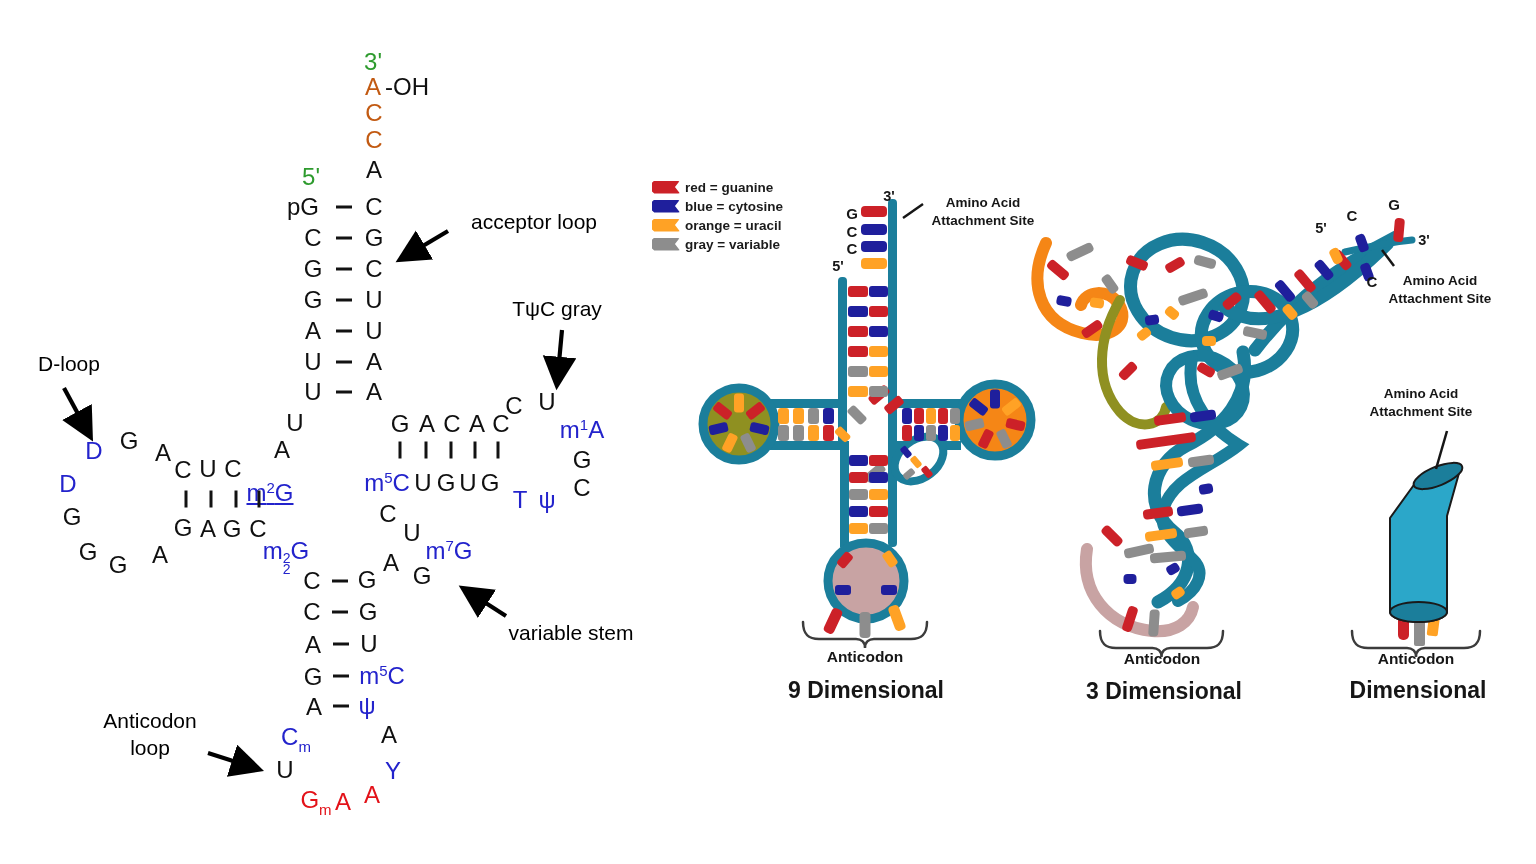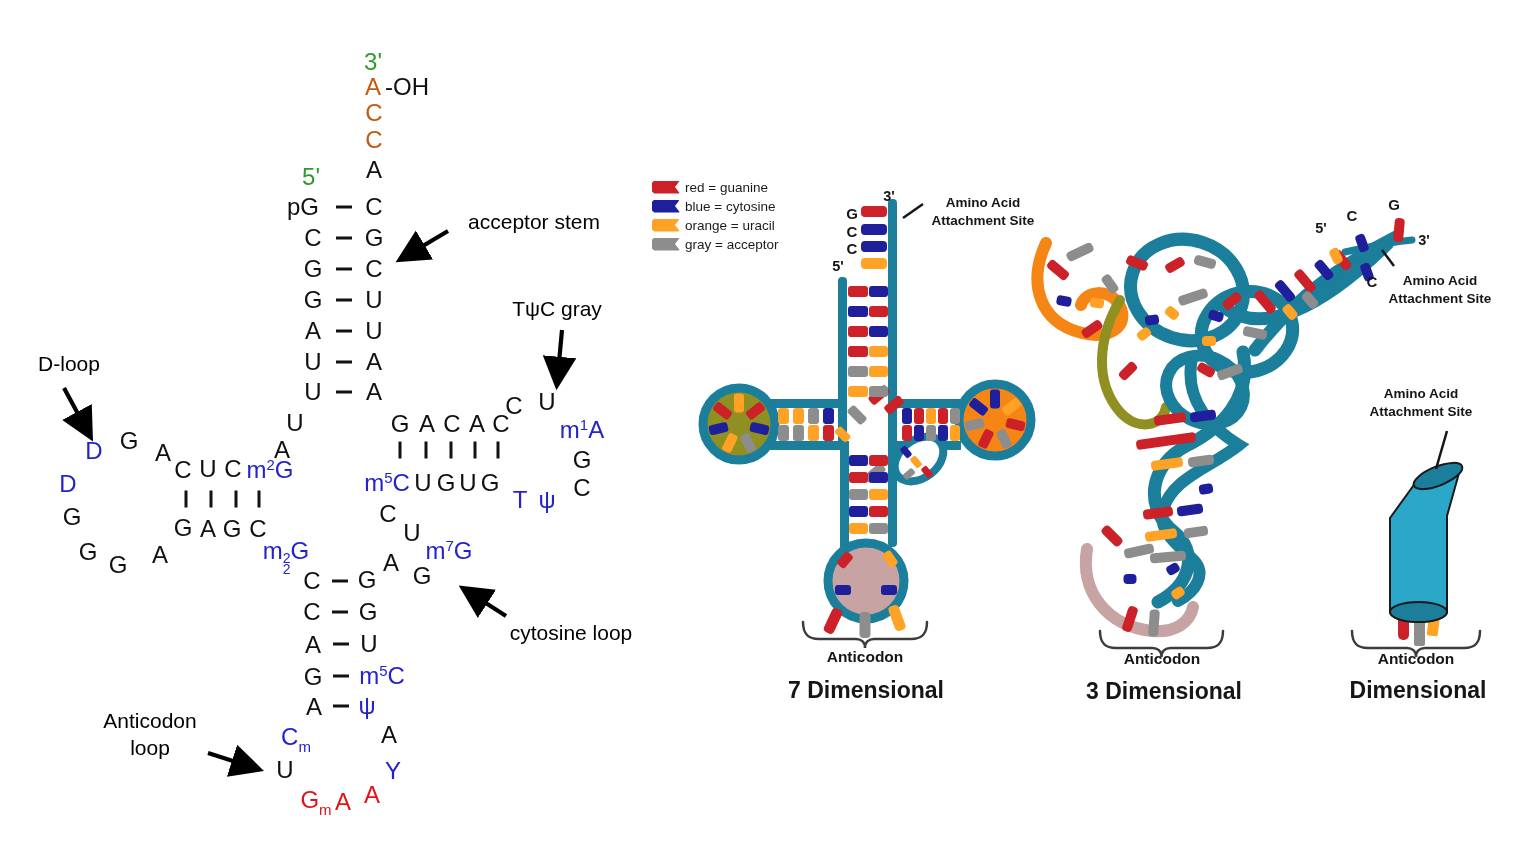--- a/index.html
+++ b/index.html
@@ -21,21 +21,21 @@
   .prime{font-weight:700;font-size:14.5px;}
   .attach{font-weight:700;font-size:13.5px;line-height:1.32;text-align:center;white-space:nowrap;}
   .anticodon{font-weight:700;font-size:15.5px;}
   .panel-title{font-weight:700;font-size:23px;}
   .watermark{position:absolute;transform:translateY(-50%);font-size:19px;z-index:2;
              color:var(--watermark,#c9c9c9);letter-spacing:.4px;}
   .legend{position:absolute;left:652px;top:180px;z-index:2;}
   .legend-row{display:flex;align-items:center;height:14px;margin-bottom:5px;}
   .swatch{width:28px;height:13px;margin-right:5px;border-radius:2px;
           clip-path:polygon(0 15%,8% 0,100% 0,82% 50%,100% 100%,8% 100%,0 85%);}
-  .legend-text{font-weight:400;font-size:13.5px;color:#1b1b1b;}
+  .legend-text{font-weight:700;font-size:13.5px;color:#1b1b1b;}
   .arrow{stroke:#000;stroke-width:4.2;}
   .ptr{stroke:#161616;stroke-width:2.5;}
   .rib{fill:none;stroke-linecap:round;}
   .teal-rib{stroke:var(--teal);stroke-width:13;}
   .teal-rib2{stroke:var(--teal);stroke-width:12;}
   .teal-thin{stroke:var(--teal);stroke-width:7;}
   .orange-rib{stroke:var(--loop_orange);stroke-width:12;}
   .olive-rib{stroke:var(--olive);stroke-width:10;}
   .mauve-rib{stroke:var(--mauve);stroke-width:12;}
   .teal{fill:var(--teal);}
@@ -266,21 +266,21 @@
       <span class="nt" style="left: 163px; top: 453px; color: var(--base_black);"><span>A</span></span>
       <span class="nt" style="left: 94px; top: 451px; color: var(--modified_blue);"><span>D</span></span>
       <span class="nt" style="left: 68px; top: 484px; color: var(--modified_blue);"><span>D</span></span>
       <span class="nt" style="left: 72px; top: 517px; color: var(--base_black);"><span>G</span></span>
       <span class="nt" style="left: 88px; top: 552px; color: var(--base_black);"><span>G</span></span>
       <span class="nt" style="left: 118px; top: 565px; color: var(--base_black);"><span>G</span></span>
       <span class="nt" style="left: 160px; top: 555px; color: var(--base_black);"><span>A</span></span>
       <span class="nt" style="left: 183px; top: 470px; color: var(--base_black);"><span>C</span></span>
       <span class="nt" style="left: 208px; top: 469px; color: var(--base_black);"><span>U</span></span>
       <span class="nt" style="left: 233px; top: 469px; color: var(--base_black);"><span>C</span></span>
-      <span class="nt" style="left: 270px; top: 470px; color: var(--modified_blue);"><span>m</span><span class="sup">2</span><span>G</span></span>
+      <span class="nt" style="left: 270px; top: 493px; color: var(--modified_blue); text-decoration: underline;"><span>m</span><span class="sup">2</span><span>G</span></span>
       <span class="nt" style="left: 183px; top: 528px; color: var(--base_black);"><span>G</span></span>
       <span class="nt" style="left: 208px; top: 529px; color: var(--base_black);"><span>A</span></span>
       <span class="nt" style="left: 232px; top: 529px; color: var(--base_black);"><span>G</span></span>
       <span class="nt" style="left: 258px; top: 529px; color: var(--base_black);"><span>C</span></span>
       <span class="nt" style="left: 286px; top: 557px; color: var(--modified_blue);"><span>m</span><span class="stk">
           <span>2</span>
           <span>2</span>
         </span><span>G</span></span>
       <span class="nt" style="left: 400px; top: 424px; color: var(--base_black);"><span>G</span></span>
       <span class="nt" style="left: 427px; top: 424px; color: var(--base_black);"><span>A</span></span>
@@ -336,57 +336,57 @@
       <span class="bond bv" style="left: 186px; top: 499px;"></span>
       <span class="bond bv" style="left: 211px; top: 499px;"></span>
       <span class="bond bv" style="left: 236px; top: 499px;"></span>
       <span class="bond bv" style="left: 259px; top: 499px;"></span>
       <span class="bond bv" style="left: 400px; top: 450px;"></span>
       <span class="bond bv" style="left: 426px; top: 450px;"></span>
       <span class="bond bv" style="left: 451px; top: 450px;"></span>
       <span class="bond bv" style="left: 475px; top: 450px;"></span>
       <span class="bond bv" style="left: 498px; top: 450px;"></span>
       <div class="region-label" style="left: 69px; top: 364px;">D-loop</div>
-      <div class="region-label" style="left: 534px; top: 222px;">acceptor stem</div>
+      <div class="region-label" style="left: 534px; top: 222px;">acceptor loop</div>
       <div class="region-label" style="left: 557px; top: 309px;">TψC gray</div>
-      <div class="region-label" style="left: 571px; top: 633px;">cytosine loop</div>
+      <div class="region-label" style="left: 571px; top: 633px;">variable stem</div>
       <div class="region-label" style="left: 150px; top: 735px;">Anticodon
 loop</div>
     </div>
 
   <div class="legend" id="legend">
       <div class="legend-row">
         <span class="swatch" style="background: rgb(204, 33, 40);"></span>
         <span class="legend-text">red = guanine</span>
       </div>
       <div class="legend-row">
         <span class="swatch" style="background: rgb(31, 31, 156);"></span>
         <span class="legend-text">blue = cytosine</span>
       </div>
       <div class="legend-row">
         <span class="swatch" style="background: rgb(255, 162, 37);"></span>
         <span class="legend-text">orange = uracil</span>
       </div>
       <div class="legend-row">
         <span class="swatch" style="background: rgb(141, 141, 141);"></span>
-        <span class="legend-text">gray = acceptor</span>
+        <span class="legend-text">gray = variable</span>
       </div>
     </div>
 
   <span class="ctr prime" style="left:889px;top:196px;">3'</span>
   <span class="ctr prime" style="left:838px;top:266px;">5'</span>
   <span class="ctr seq-letter" style="left:852px;top:213px;">G</span>
   <span class="ctr seq-letter" style="left:852px;top:231px;">C</span>
   <span class="ctr seq-letter" style="left:852px;top:248px;">C</span>
   <div class="ctr attach" style="left:983px;top:212px;">
     <div>Amino Acid</div>
     <div>Attachment Site</div>
   </div>
   <div class="ctr anticodon" style="left:865px;top:657px;">Anticodon</div>
-  <div class="ctr panel-title" style="left:866px;top:690px;">7 Dimensional</div>
+  <div class="ctr panel-title" style="left:866px;top:690px;">9 Dimensional</div>
 
   <span class="ctr prime" style="left:1321px;top:228px;">5'</span>
   <span class="ctr seq-letter" style="left:1352px;top:215px;">C</span>
   <span class="ctr seq-letter" style="left:1394px;top:204px;">G</span>
   <span class="ctr prime" style="left:1424px;top:240px;">3'</span>
   <span class="ctr seq-letter" style="left:1372px;top:281px;">C</span>
   <div class="ctr attach" style="left:1440px;top:290px;">
     <div>Amino Acid</div>
     <div>Attachment Site</div>
   </div>

